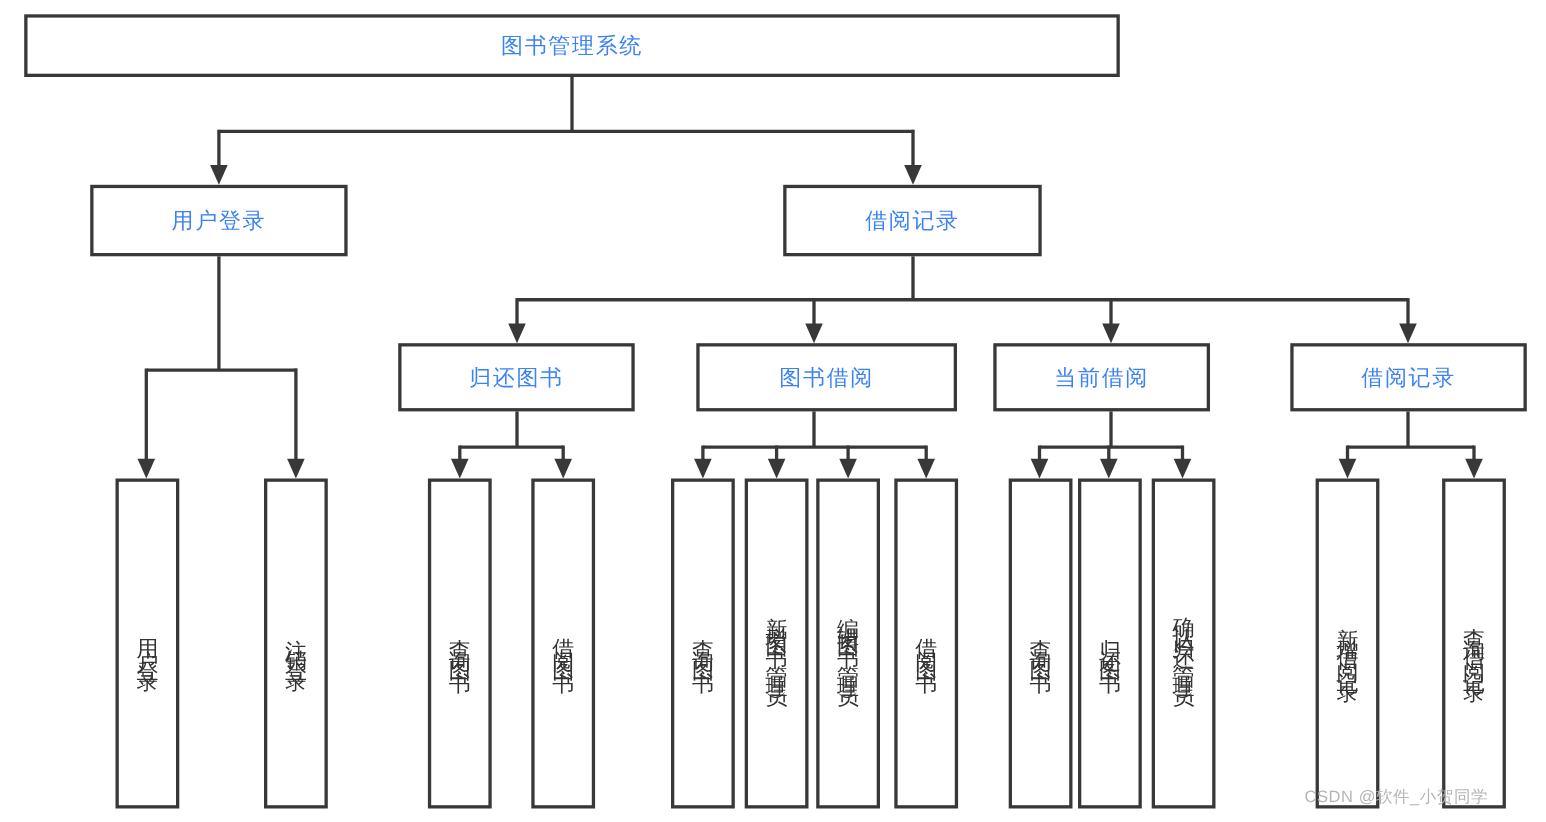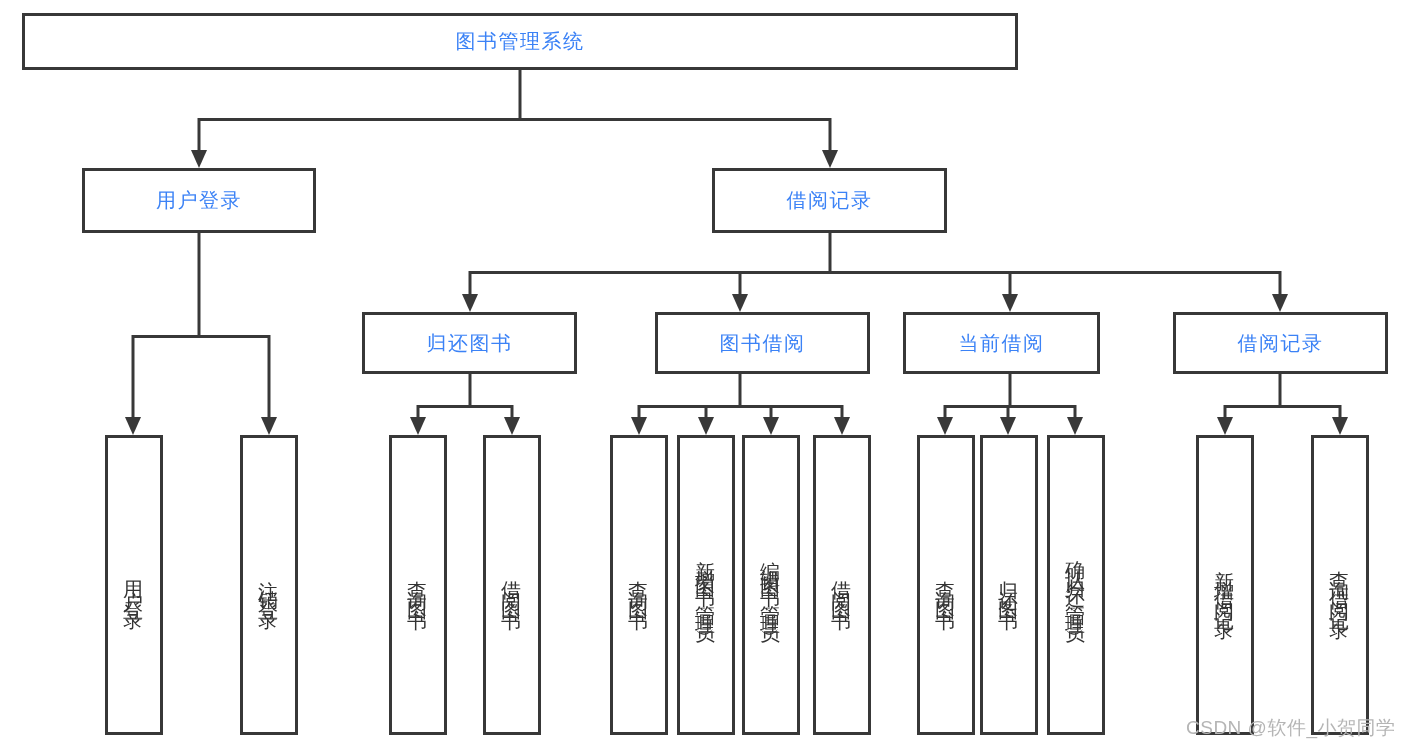--- a/index.html
+++ b/index.html
@@ -24,21 +24,21 @@
   }
   .vt{
     writing-mode:vertical-rl;
     text-orientation:mixed;
     font-size:20px;color:#333333;letter-spacing:10px;
     white-space:nowrap;
   }
   .vt.tight{letter-spacing:9px;}
   .wm{
     position:absolute;left:1186px;top:715px;
-    font-size:19px;color:#b5b5b5;letter-spacing:0.5px;
+    font-size:15px;color:#b5b5b5;letter-spacing:0.5px;
     z-index:5;white-space:nowrap;
   }
 </style>
 </head>
 <body>
 
 <div class="stage">
 
   <svg class="conn" width="1405" height="747" viewBox="0 0 1405 747">
     <g stroke="#383838" stroke-width="3" fill="none">
@@ -113,21 +113,21 @@
   <div class="box" style="left:82px;top:168px;width:234px;height:65px;">
     <span class="ht">用户登录</span>
   </div>
   <div class="box" style="left:712px;top:168px;width:235px;height:65px;">
     <span class="ht">借阅记录</span>
   </div>
 
   <div class="box" style="left:362px;top:312px;width:215px;height:62px;">
     <span class="ht">归还图书</span>
   </div>
-  <div class="box" style="left:655px;top:312px;width:215px;height:62px;">
+  <div class="box" style="left:633px;top:312px;width:237px;height:62px;">
     <span class="ht">图书借阅</span>
   </div>
   <div class="box" style="left:903px;top:312px;width:197px;height:62px;">
     <span class="ht">当前借阅</span>
   </div>
   <div class="box" style="left:1173px;top:312px;width:215px;height:62px;text-align:right;">
     <span class="ht">借阅记录</span>
   </div>
 
   <div class="box" style="left:105px;top:435px;width:58px;height:300px;">

